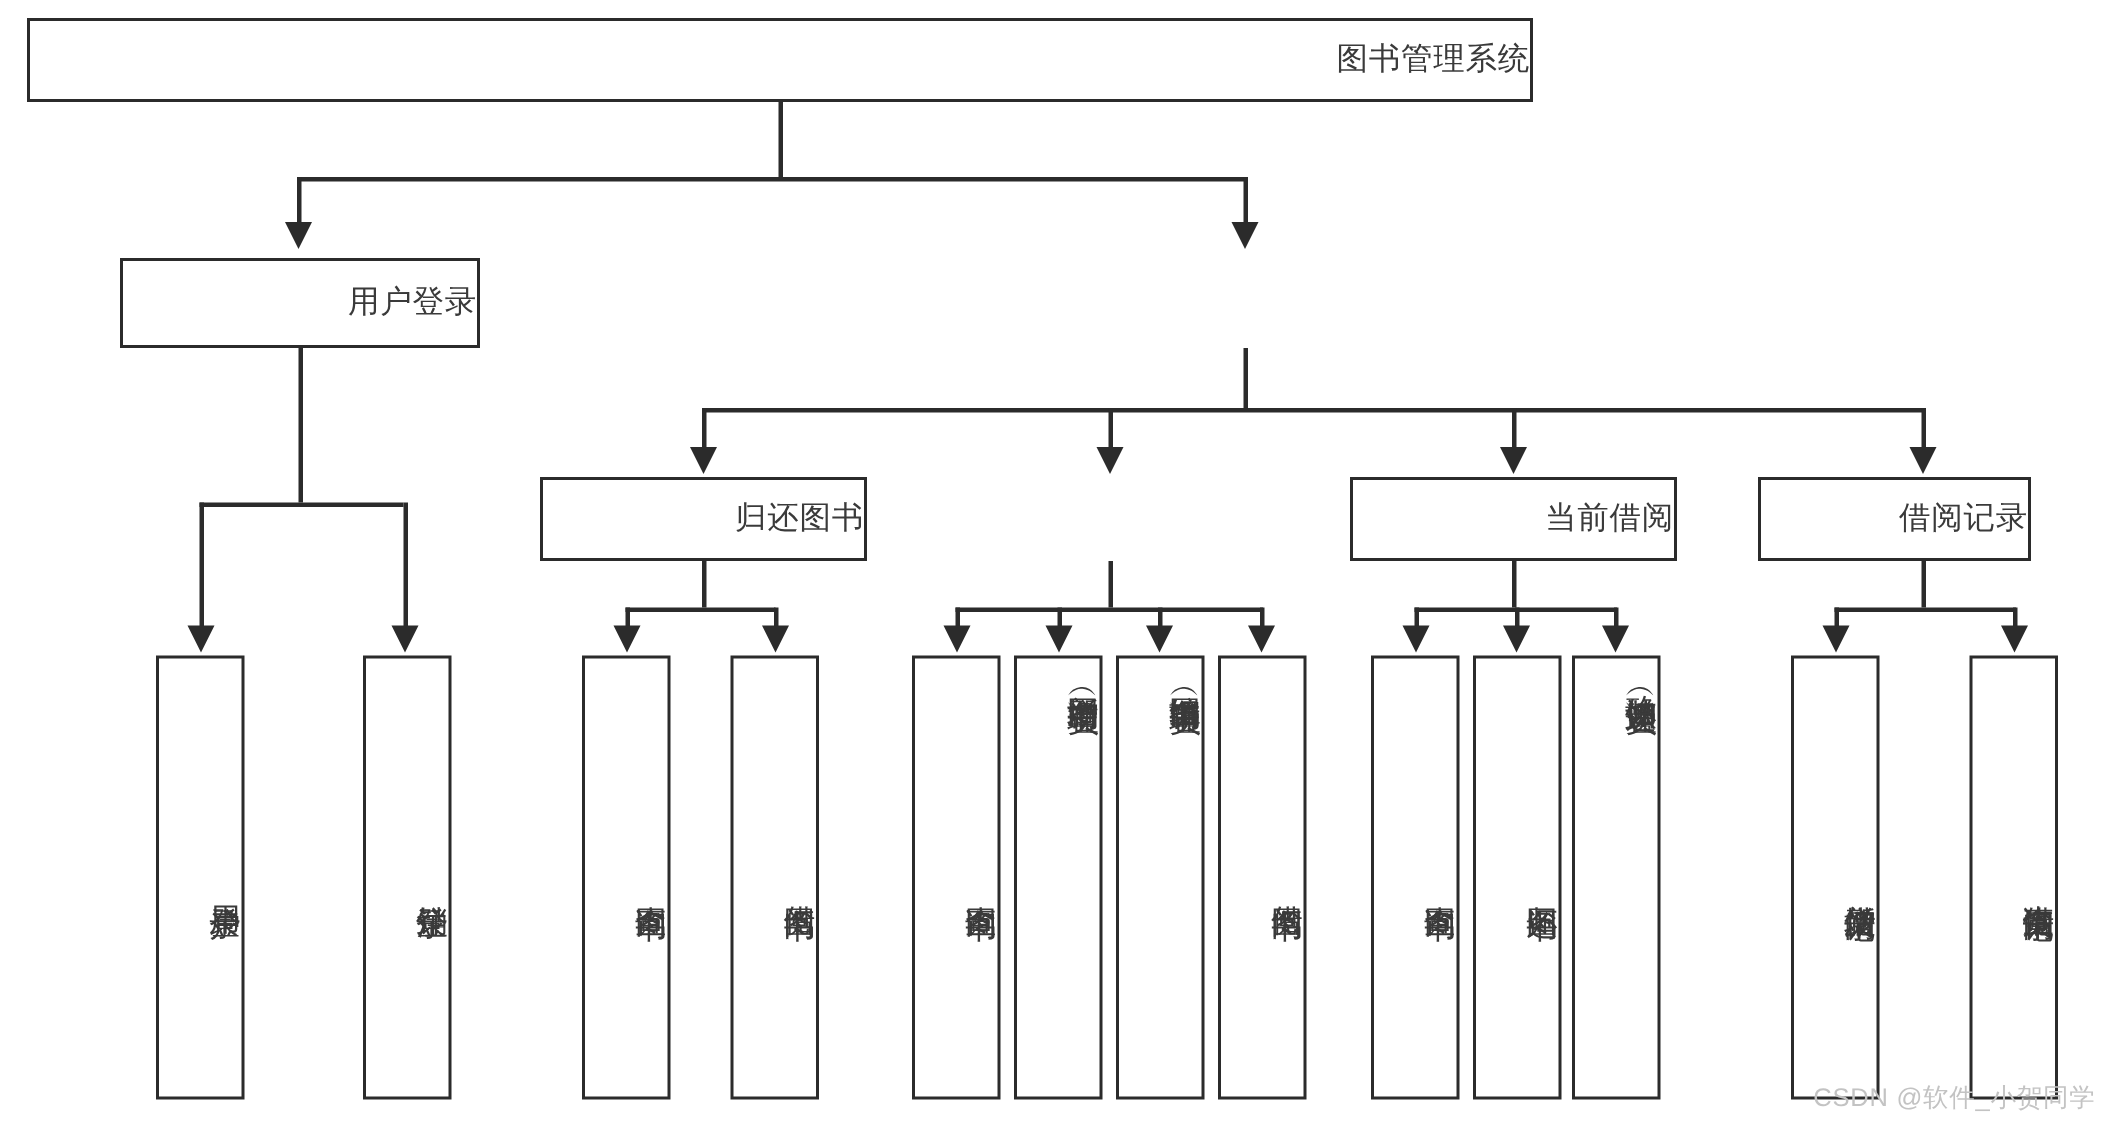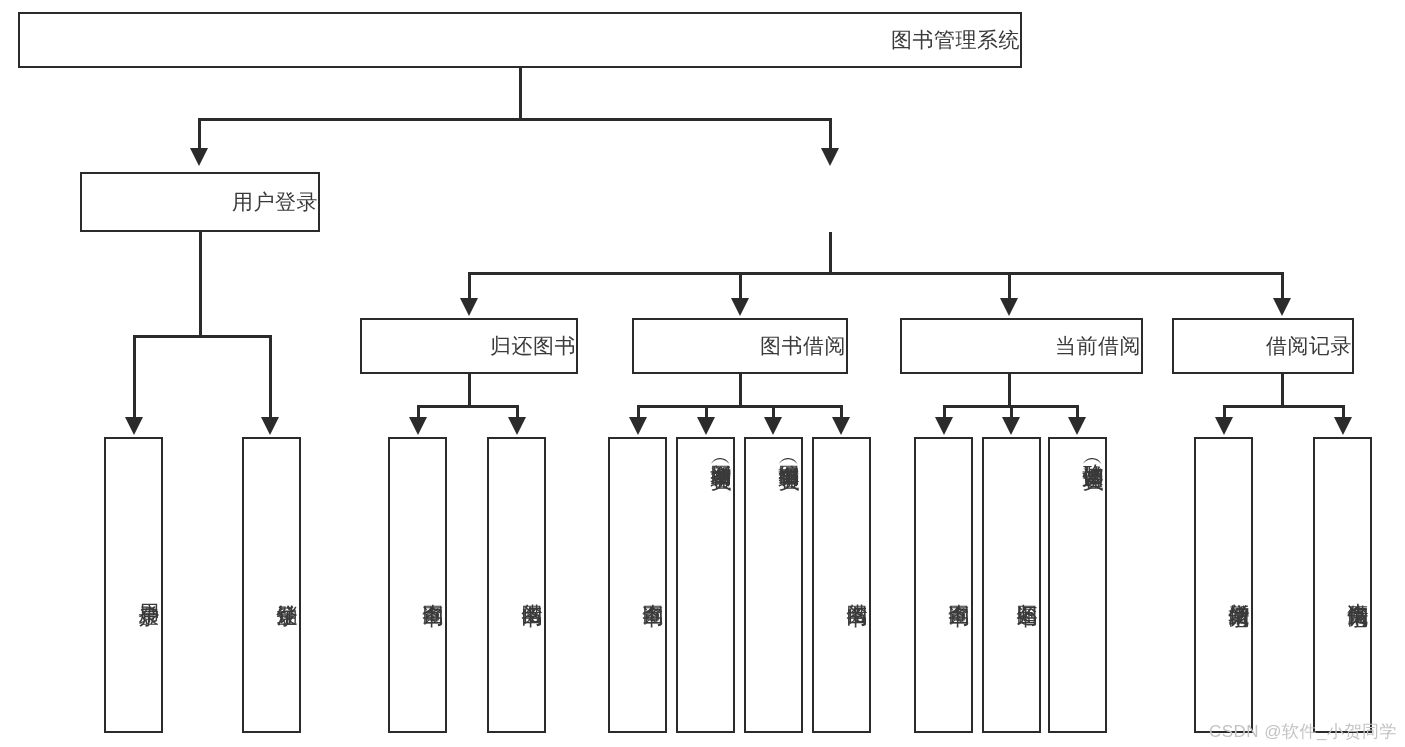--- a/index.html
+++ b/index.html
@@ -113,24 +113,21 @@
   <div class="vline" style="left:739px; top:272px; height:28px;"></div>
   <div class="arrow" style="left:731px; top:298px;"></div>
   <div class="vline" style="left:1008px; top:272px; height:28px;"></div>
   <div class="arrow" style="left:1000px; top:298px;"></div>
   <div class="vline" style="left:1281px; top:272px; height:28px;"></div>
   <div class="arrow" style="left:1273px; top:298px;"></div>
 
   <div class="node" style="left:360px; top:318px; width:218px; height:56px;">
     <span class="label">归还图书</span>
   </div>
-  <div class="node" style="left:632px; top:318px; width:216px; height:56px;">
-    <span class="label">图书借阅</span>
-  </div>
-  <div class="node" style="left:900px; top:318px; width:243px; height:56px;">
+  <div class="node" style="left:900px; top:318px; width:218px; height:56px;">
     <span class="label">当前借阅</span>
   </div>
   <div class="node" style="left:1172px; top:318px; width:182px; height:56px;">
     <span class="label">借阅记录</span>
   </div>
 
   <div class="vline" style="left:468px; top:374px; height:31px;"></div>
   <div class="hline" style="left:417px; top:405px; width:100px;"></div>
   <div class="vline" style="left:417px; top:405px; height:14px;"></div>
   <div class="arrow" style="left:409px; top:417px;"></div>

